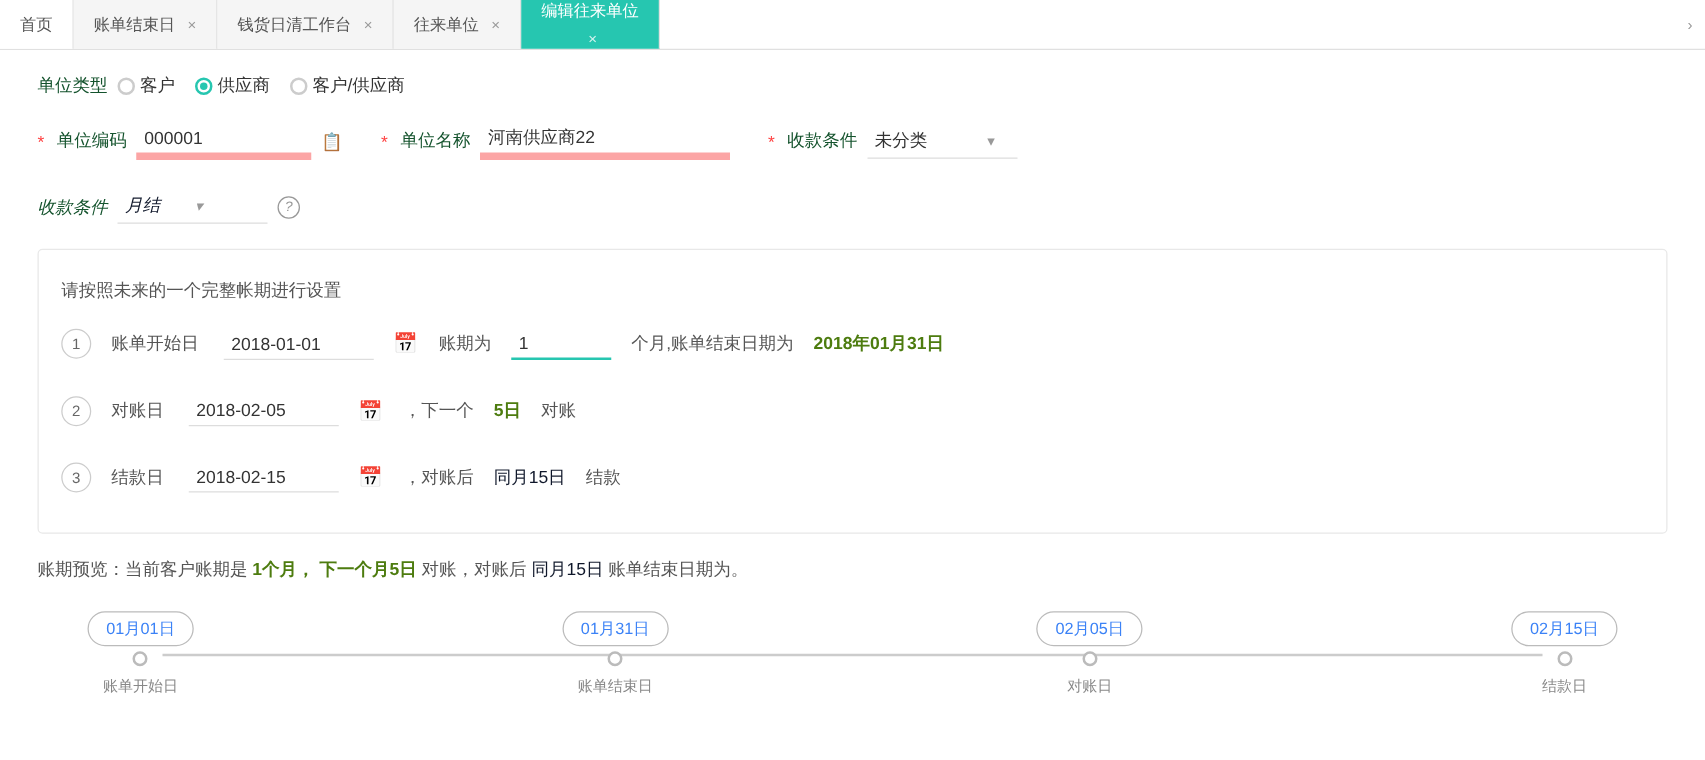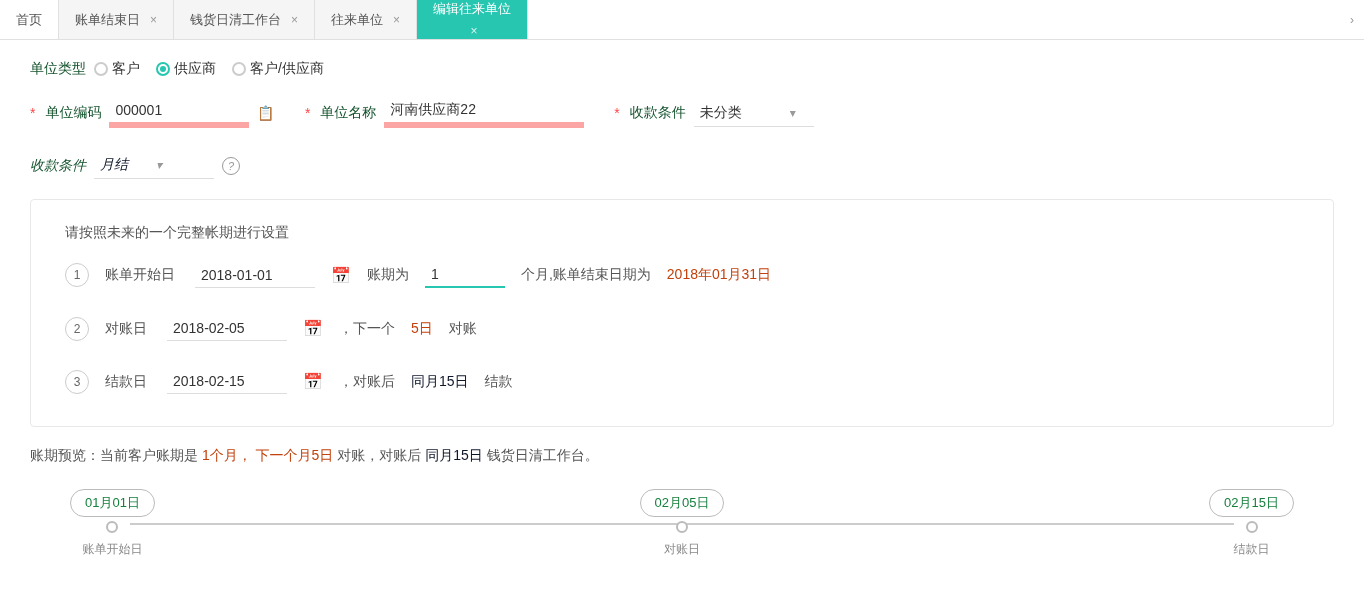--- a/index.html
+++ b/index.html
@@ -157,21 +157,21 @@
       justify-content: center;
       font-size: 11px;
       color: #999;
       cursor: pointer;
     }
 
     
     .card-section {
       border: 1px solid #e8e8e8;
       border-radius: 4px;
-      padding: 24px 34px;
+      padding: 24px 18px;
       background: #fff;
       margin-bottom: 20px;
     }
     .section-desc {
       color: #555;
       margin-bottom: 20px;
       font-size: 14px;
     }
     .setup-row {
       display: flex;
@@ -211,22 +211,22 @@
       padding: 4px 6px;
       font-size: 14px;
       color: #333;
       width: 80px;
       outline: none;
     }
     .inline-text {
       color: #555;
     }
     .highlight-orange {
-      color: #c2410c;
-      font-weight: 400;
+      color: #4d7c0f;
+      font-weight: 700;
     }
     .highlight-teal {
       color: #0f172a;
       font-weight: 500;
     }
 
     
     .preview-text {
       font-size: 14px;
       color: #555;
@@ -238,21 +238,21 @@
       flex-direction: column;
       align-items: center;
       gap: 0;
     }
     .tl-badge {
       background: #fff;
       border: 1px solid #bbb;
       border-radius: 20px;
       padding: 4px 14px;
       font-size: 13px;
-      color: #15803d;
+      color: #3b82f6;
       white-space: nowrap;
       margin-bottom: 4px;
     }
     .tl-dot {
       width: 12px;
       height: 12px;
       border-radius: 50%;
       background: #fff;
       border: 2px solid #bbb;
       margin-bottom: 4px;
@@ -385,35 +385,40 @@
       <span class="inline-text">结款</span>
     </div>
   </div>
 
   <div class="preview-text">
     <span>账期预览：当前客户账期是</span>
     <span class="highlight-orange">1个月，</span>
     <span class="highlight-orange">下一个月5日</span>
     <span>对账，对账后</span>
     <span class="highlight-teal">同月15日</span>
-    <span>钱货日清工作台。</span>
+    <span>账单结束日期为。</span>
   </div>
 
   <div style="position:relative; padding: 0 40px 20px 40px;">
 
     <div style="position:absolute; top:34px; left:100px; right:100px; height:2px; background:#ccc;"></div>
 
     <div style="display:flex; justify-content:space-between; align-items:flex-start;">
 
       <div class="tl-node">
         <div class="tl-badge">01月01日</div>
         <div class="tl-dot"></div>
         <div class="tl-text">账单开始日</div>
       </div>
 
+      <div class="tl-node">
+        <div class="tl-badge">01月31日</div>
+        <div class="tl-dot"></div>
+        <div class="tl-text">账单结束日</div>
+      </div>
 
       <div class="tl-node">
         <div class="tl-badge">02月05日</div>
         <div class="tl-dot"></div>
         <div class="tl-text">对账日</div>
       </div>
 
       <div class="tl-node">
         <div class="tl-badge">02月15日</div>
         <div class="tl-dot"></div>

